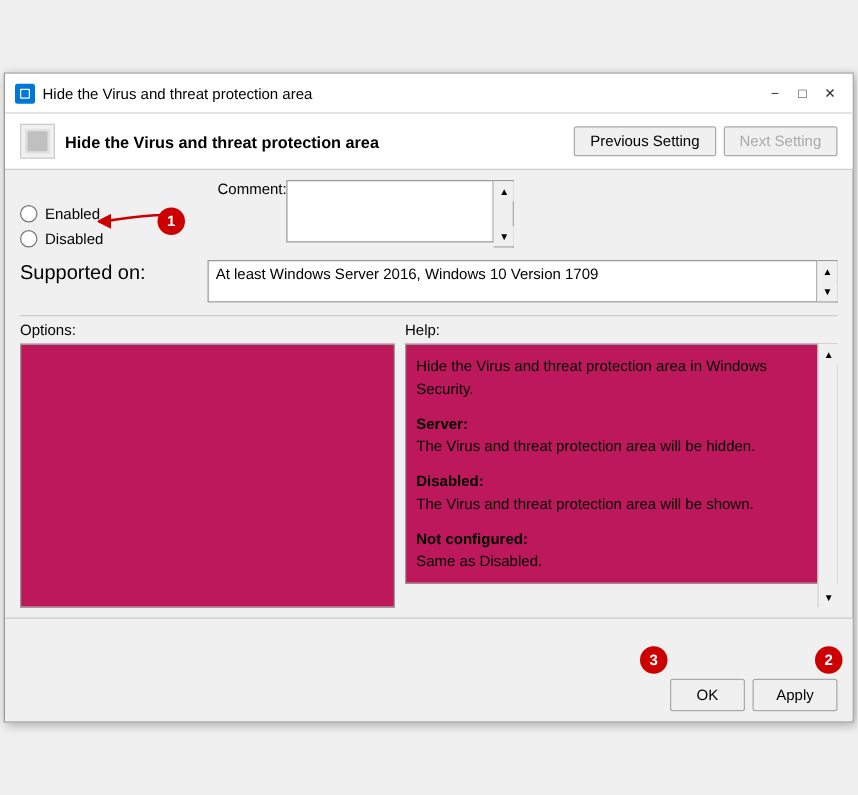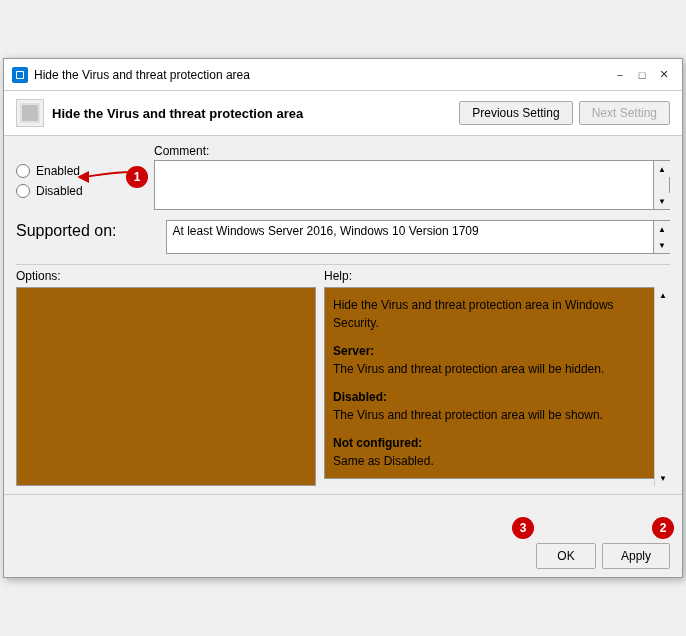--- a/index.html
+++ b/index.html
@@ -125,21 +125,21 @@
     .radio-item input[type="radio"] {
       cursor: pointer;
       accent-color: #0078d7;
       width: 14px;
       height: 14px;
     }
 
     .comment-section {
       flex: 1;
       display: flex;
-      flex-direction: column;
+      margin-left: 20px;
     }
     .section-label {
       font-size: 12px;
       margin-bottom: 2px;
     }
     .comment-box {
       width: 100%;
       height: 50px;
       border: 1px solid #999;
       background: #fff;
@@ -172,21 +172,21 @@
       border: none;
     }
 
     .panel-header {
       font-size: 12px;
       margin-bottom: 4px;
     }
     .panel-content {
       flex: 1;
       border: 1px solid #999;
-      background: #a16207;
+      background: #be185d;
       padding: 8px;
       font-size: 12px;
       line-height: 1.5;
       overflow-y: auto;
       position: relative;
     }
 
     .divider-line {
       border: none;
       border-top: 1px solid #ccc;

